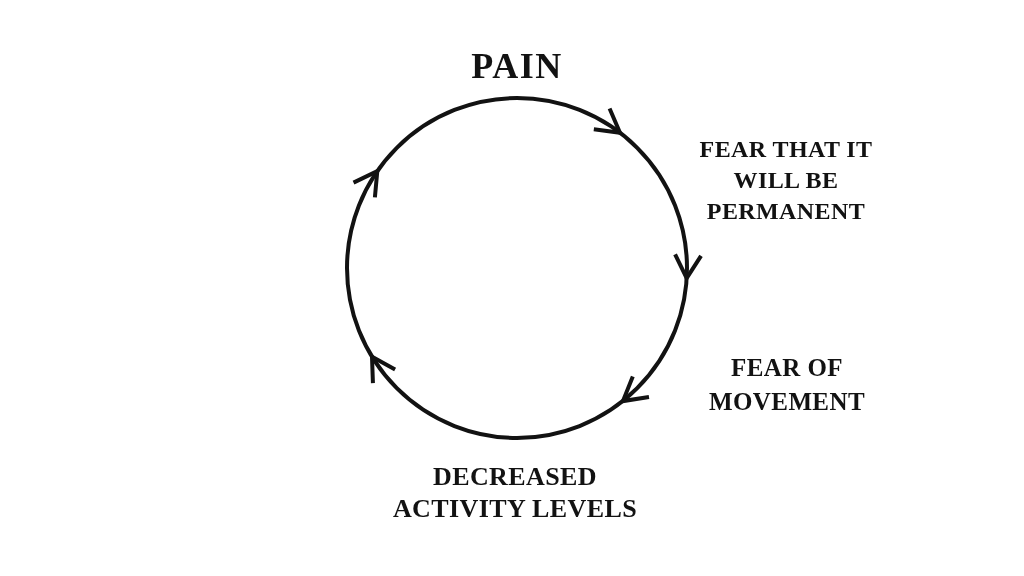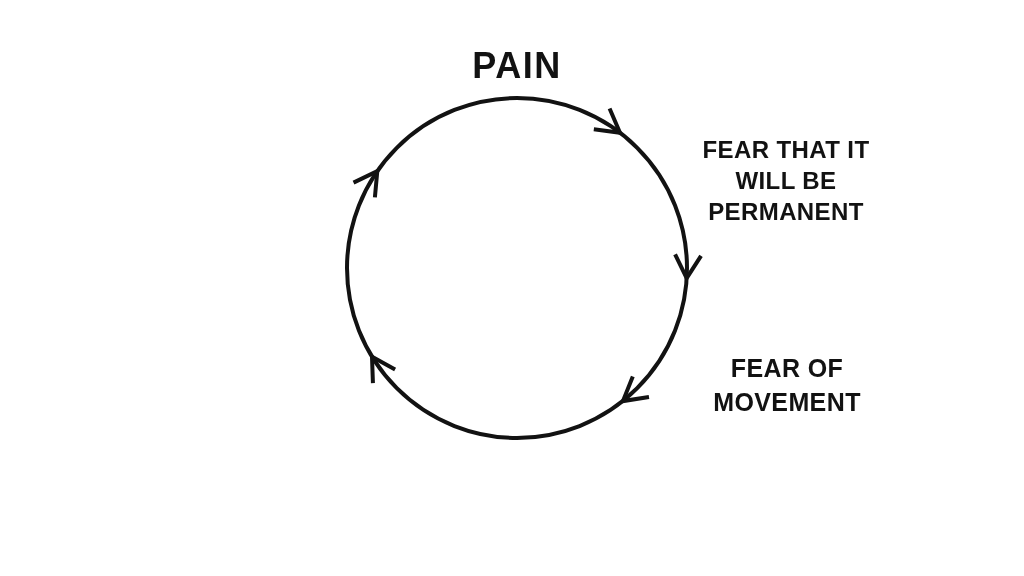--- a/index.html
+++ b/index.html
@@ -6,21 +6,21 @@
     margin: 0;
     padding: 0;
     background: #ffffff;
   }
   .stage {
     position: relative;
     width: 1024px;
     height: 576px;
     background: #ffffff;
     overflow: hidden;
-    font-family: Liberation Sans, sans-serif;
+    font-family: Liberation Serif, serif;
   }
   .cycle-svg {
     position: absolute;
     left: 0;
     top: 0;
   }
   .node-label {
     position: absolute;
     transform: translate(-50%, -50%);
     font-weight: bold;
@@ -87,15 +87,17 @@
 
   <div class="node-label label-pain">PAIN</div>
 
   <div class="node-label label-fear-permanent">FEAR THAT IT
 WILL BE
 PERMANENT</div>
 
   <div class="node-label label-fear-of-movement">FEAR OF
 MOVEMENT</div>
 
+  <div class="node-label label-decreased-activity">DECREASED
+ACTIVITY LEVELS</div>
 
 
 </div>
 
 </body></html>

